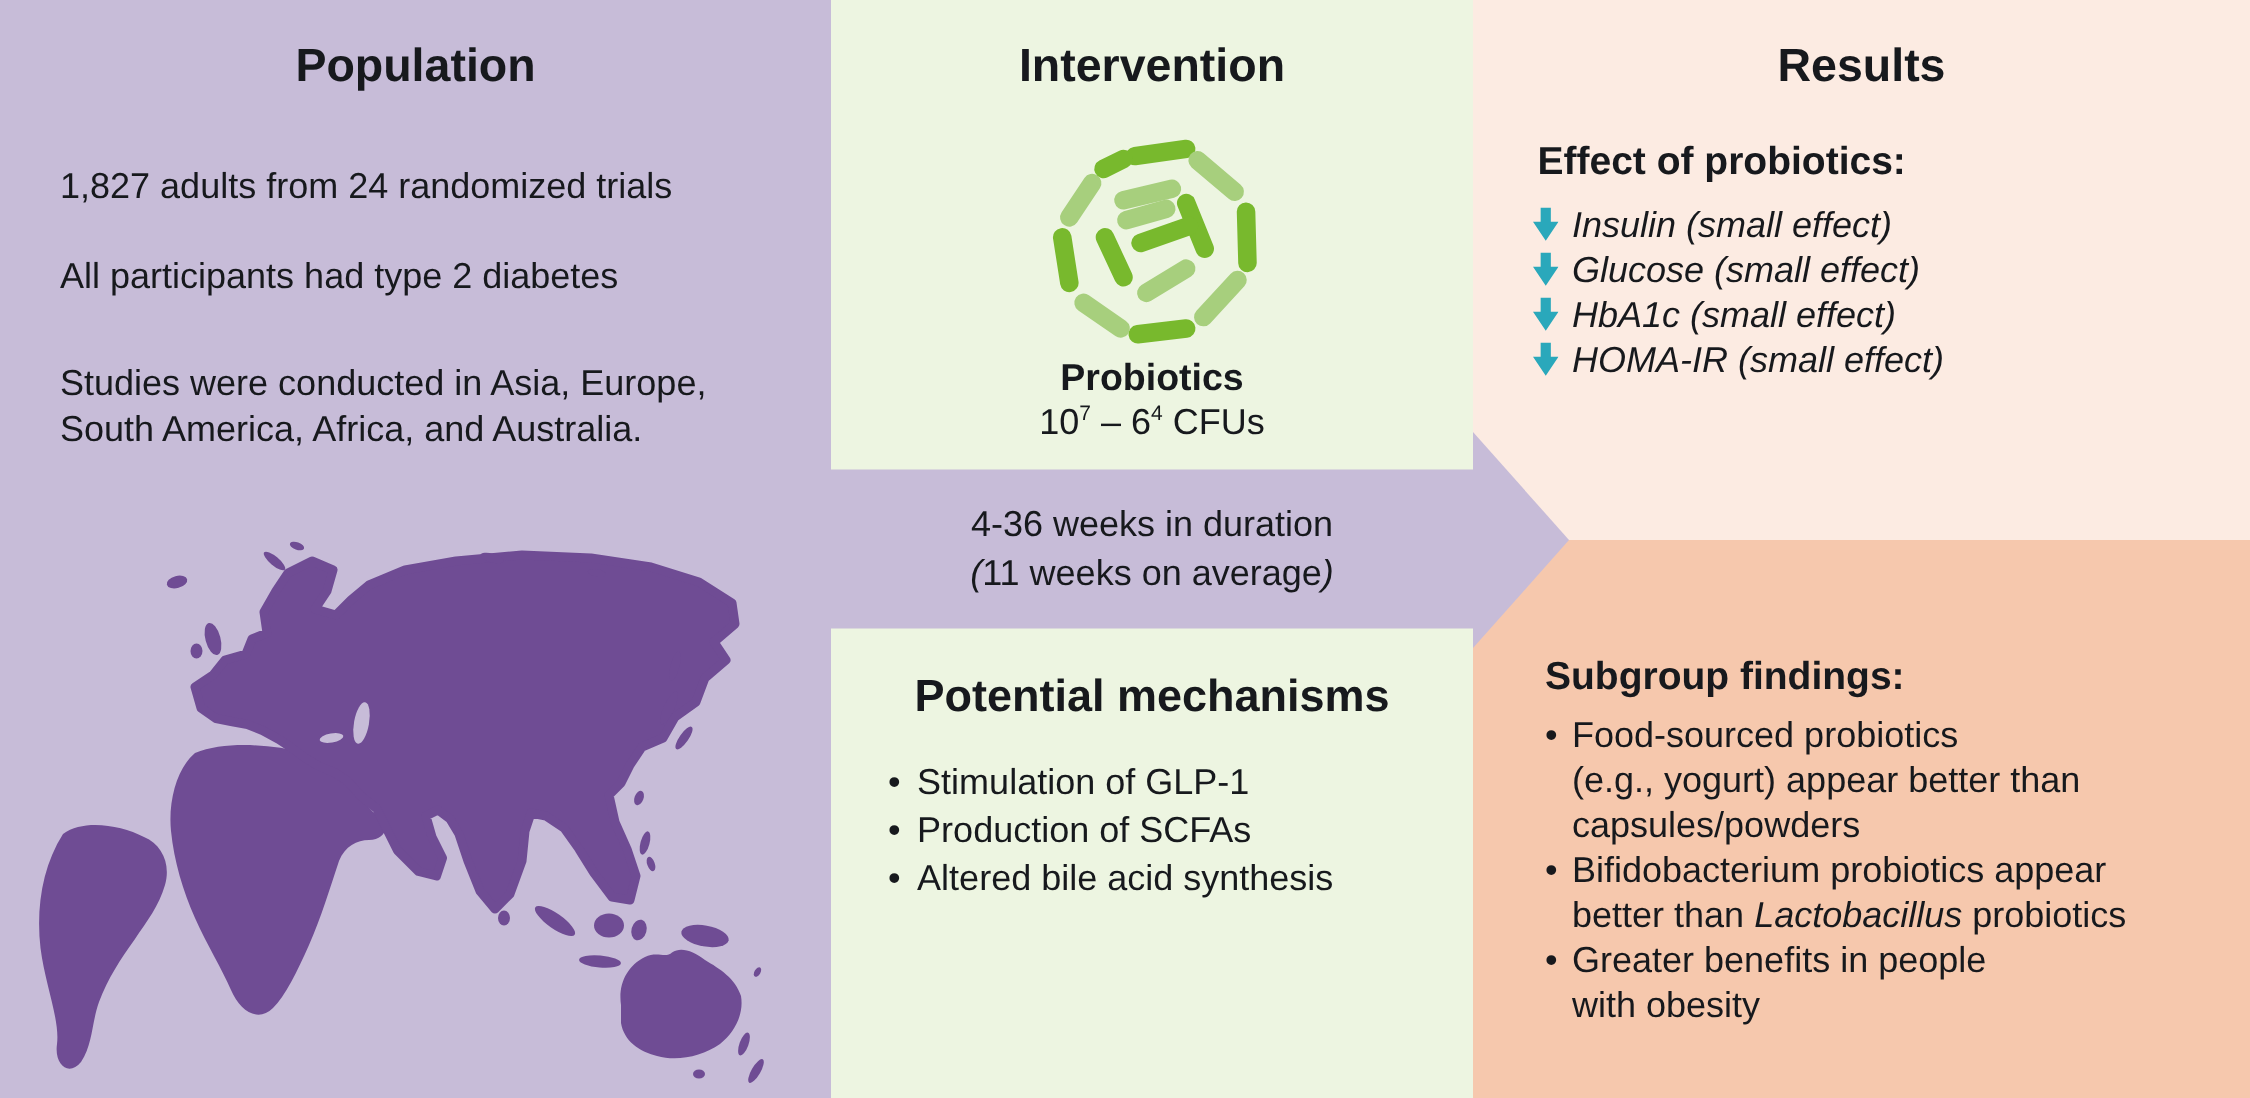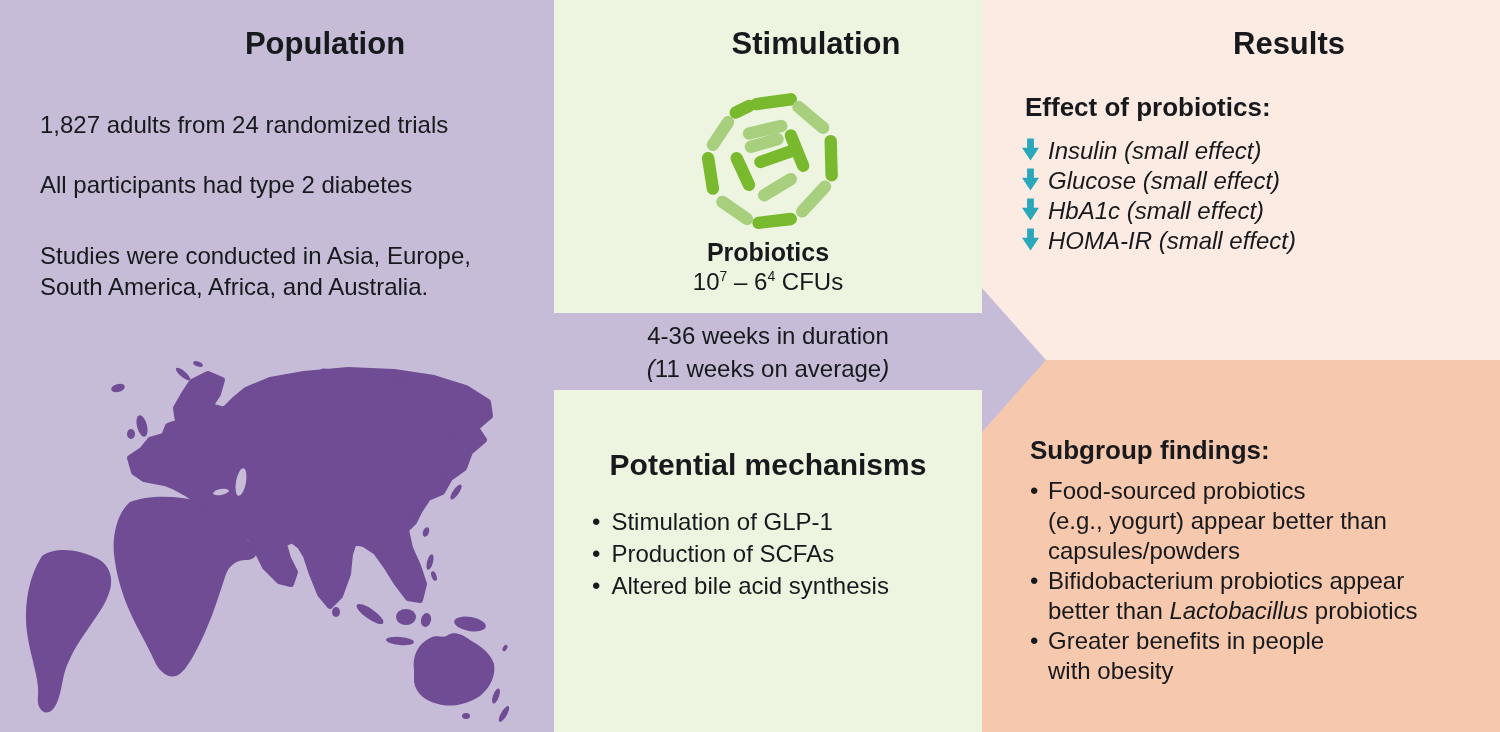--- a/index.html
+++ b/index.html
@@ -13,26 +13,26 @@
     font-family:"Liberation Sans",sans-serif;color:var(--text);
     background:#fff;
   }
   .abs{position:absolute;}
   
   .panel-left{left:0;top:0;width:554px;height:732px;background:var(--lavender);}
   .panel-mid{left:554px;top:0;width:428px;height:732px;background:var(--green-bg);}
   .panel-rt{left:982px;top:0;width:518px;height:360px;background:var(--pink-bg);}
   .panel-rb{left:982px;top:360px;width:518px;height:372px;background:var(--salmon-bg);}
   
-  .band{left:554px;top:313px;width:428px;height:77px;background:var(--lavender);
+  .band{left:554px;top:313px;width:428px;height:106px;background:var(--lavender);
         display:flex;flex-direction:column;justify-content:center;align-items:center;
         font-size:24px;line-height:33px;text-align:center;z-index:3;}
   .band-head{left:982px;top:288px;width:64px;height:144px;z-index:3;}
   
-  .col-title{font-size:31px;font-weight:700;text-align:center;margin:0;z-index:2;padding-left:48px;}
+  .col-title{font-size:31px;font-weight:700;text-align:center;margin:0;z-index:2;}
   .t-pop{left:0;top:26px;width:554px;}
   .t-int{left:554px;top:26px;width:428px;}
   .t-res{left:982px;top:26px;width:518px;}
   
   .pop-p{left:40px;width:506px;font-size:24px;line-height:31px;margin:0;z-index:2;}
   .pop-p1{top:109px;} .pop-p2{top:169px;} .pop-p3{top:240px;}
   .map-wrap{left:18px;top:352px;width:525px;height:378px;z-index:1;}
   
   .probio-icon-wrap{left:554px;top:86px;width:428px;text-align:center;z-index:2;}
   .probio-label{left:554px;top:238px;width:428px;text-align:center;font-size:25px;font-weight:700;margin:0;}
@@ -104,21 +104,21 @@
       <ellipse cx="487" cy="296" rx="2" ry="3.5" transform="rotate(30 487 296)"></ellipse>
     </g>
 
     <g style="fill:var(--lavender)">
       <ellipse cx="223" cy="130" rx="5" ry="14" transform="rotate(10 223 130)"></ellipse>
       <ellipse cx="203" cy="140" rx="8" ry="3" transform="rotate(-10 203 140)"></ellipse>
     </g>
   </svg>
 </div>
 
-<h1 class="abs col-title t-int">Stimulation</h1>
+<h1 class="abs col-title t-int">Intervention</h1>
 
 <div class="abs probio-icon-wrap">
   <svg width="152" height="152" viewBox="0 0 160 160" xmlns="http://www.w3.org/2000/svg">
     <line class="rod rod-d" x1="68" y1="19" x2="104" y2="14"></line>
     <line class="rod rod-l" x1="112" y1="22" x2="138" y2="44"></line>
     <line class="rod rod-d" x1="146" y1="58" x2="147" y2="94"></line>
     <line class="rod rod-l" x1="140" y1="106" x2="116" y2="132"></line>
     <line class="rod rod-d" x1="104" y1="140" x2="70" y2="144"></line>
     <line class="rod rod-l" x1="58" y1="140" x2="32" y2="122"></line>
     <line class="rod rod-d" x1="22" y1="108" x2="17" y2="76"></line>

